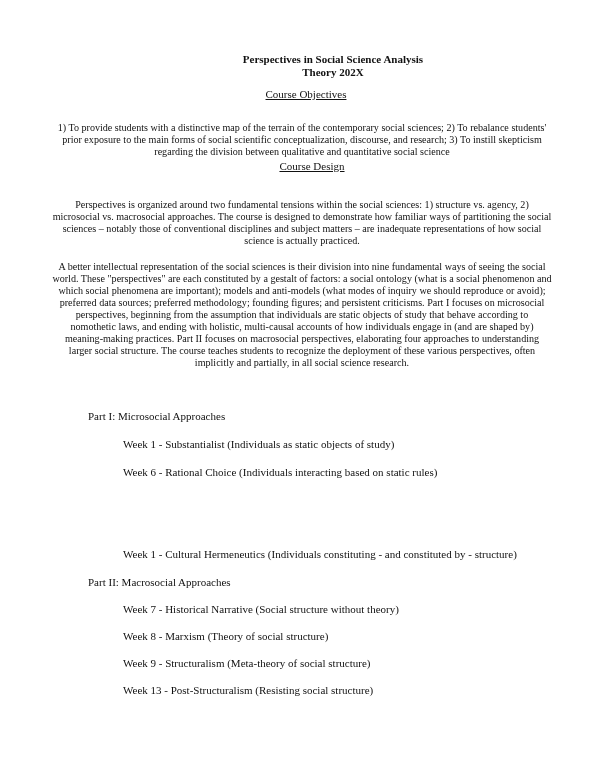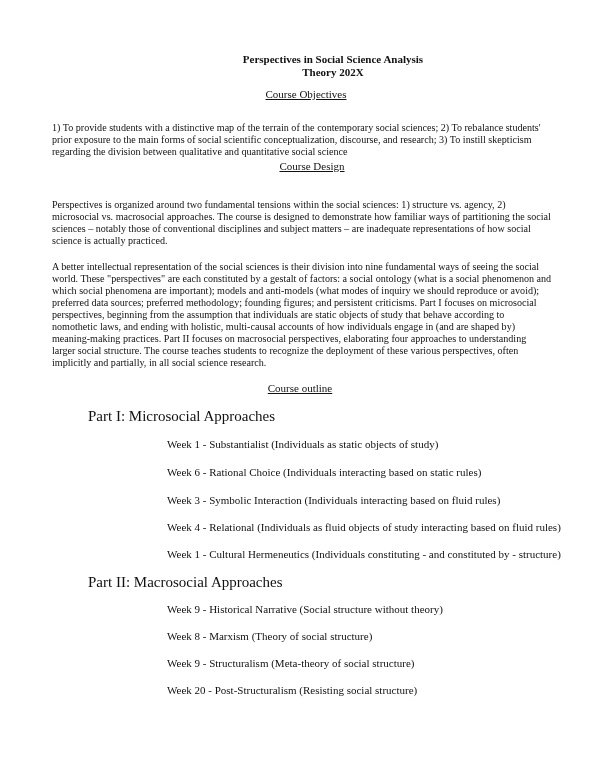--- a/index.html
+++ b/index.html
@@ -41,64 +41,60 @@
       font-size: 11px;
       line-height: 13px;
       text-decoration: underline;
     }
     .para {
       position: absolute;
       left: 52px;
       width: 500px;
       font-size: 10.1px;
       line-height: 12px;
-      text-align: left;
+      text-align: center;
     }
     .part {
       position: absolute;
       left: 88px;
-      font-size: 15px;
+      font-size: 11px;
       line-height: 13px;
       white-space: nowrap;
       text-align: center;
     }
     .week {
       position: absolute;
       left: 123px;
       font-size: 11px;
       line-height: 13px;
       white-space: nowrap;
-      margin-left: 44px;
     }
   </style>
 </head>
 <body>
 
 <div class="page">
 
   <div class="title-block">
     <div>Perspectives in Social Science Analysis</div>
     <div>Theory 202X</div>
   </div>
 
   <div class="section-heading" style="top:88px;padding-left:6px;">Course Objectives</div>
   <div class="para" style="top:122px;">1) To provide students with a distinctive map of the terrain of the contemporary social sciences; 2) To rebalance students' prior exposure to the main forms of social scientific conceptualization, discourse, and research; 3) To instill skepticism regarding the division between qualitative and quantitative social science</div>
 
   <div class="section-heading" style="top:160px;margin-left:12px;">Course Design</div>
   <div class="para" style="top:199px;">Perspectives is organized around two fundamental tensions within the social sciences: 1) structure vs. agency, 2) microsocial vs. macrosocial approaches.  The course is designed to demonstrate how familiar ways of partitioning the social sciences – notably those of conventional disciplines and subject matters – are inadequate representations of how social science is actually practiced.</div>
   <div class="para" style="top:261px;">A better intellectual representation of the social sciences is their division into nine fundamental ways of seeing the social world.  These "perspectives" are each constituted by a gestalt of factors:  a social ontology (what is a social phenomenon and which social phenomena are important); models and anti-models (what modes of inquiry we should reproduce or avoid); preferred data sources; preferred methodology; founding figures; and persistent criticisms. Part I focuses on microsocial perspectives, beginning from the assumption that individuals are static objects of study that behave according to nomothetic laws, and ending with holistic, multi-causal accounts of how individuals engage in (and are shaped by) meaning-making practices.  Part II focuses on macrosocial perspectives, elaborating four approaches to understanding larger social structure.  The course teaches students to recognize the deployment of these various perspectives, often implicitly and partially, in all social science research.</div>
 
-  <div class="section-heading" style="top:382px;">Course outline</div>
 
   <div class="part" style="top:410px;">Part I: Microsocial Approaches</div>
   <div class="week" style="top:438px;">Week 1 - Substantialist (Individuals as static objects of study)</div>
   <div class="week" style="top:466px;">Week 6 - Rational Choice (Individuals interacting based on static rules)</div>
-  <div class="week" style="top:494px;">Week 3 - Symbolic Interaction (Individuals interacting based on fluid rules)</div>
-  <div class="week" style="top:521px;">Week 4 - Relational (Individuals as fluid objects of study interacting based on fluid rules)</div>
   <div class="week" style="top:548px;">Week 1 - Cultural Hermeneutics (Individuals constituting - and constituted by - structure)</div>
 
   <div class="part" style="top:576px;">Part II: Macrosocial Approaches</div>
-  <div class="week" style="top:603px;">Week 9 - Historical Narrative (Social structure without theory)</div>
+  <div class="week" style="top:603px;">Week 7 - Historical Narrative (Social structure without theory)</div>
   <div class="week" style="top:630px;">Week 8 - Marxism (Theory of social structure)</div>
   <div class="week" style="top:657px;">Week 9 - Structuralism (Meta-theory of social structure)</div>
-  <div class="week" style="top:684px;">Week 20 - Post-Structuralism (Resisting social structure)</div>
+  <div class="week" style="top:684px;">Week 13 - Post-Structuralism (Resisting social structure)</div>
 
 </div>
 
 </body></html>

